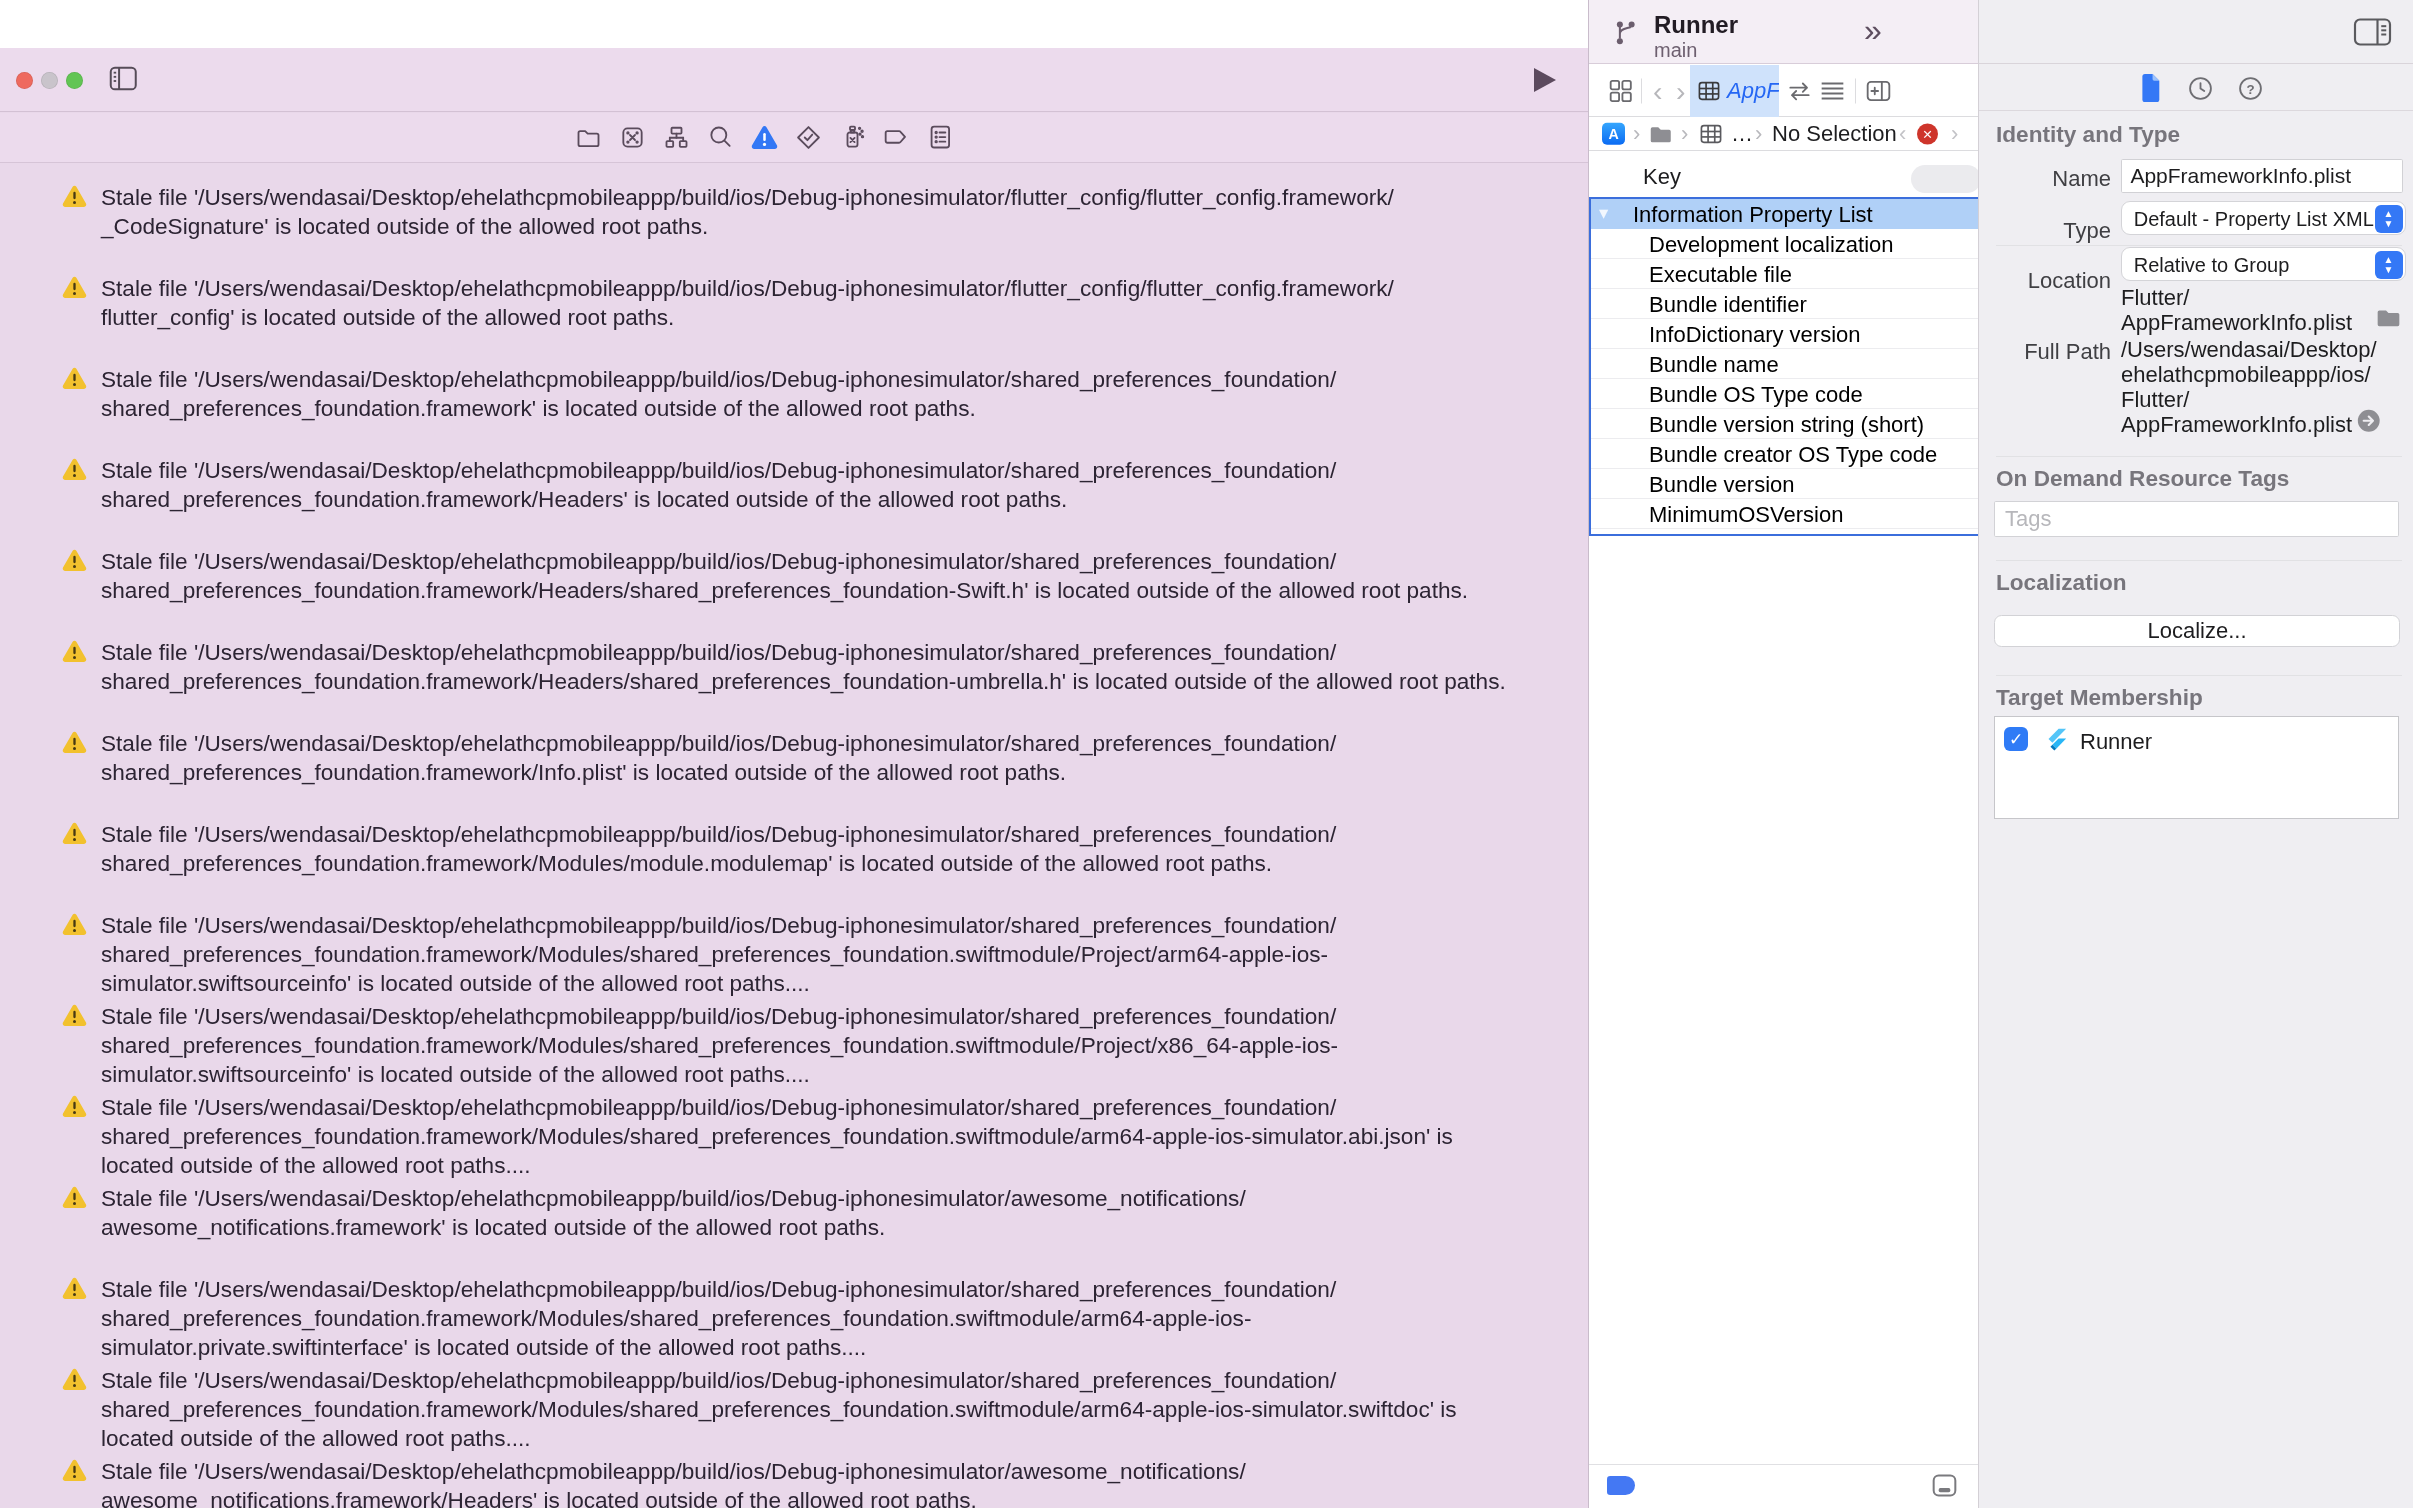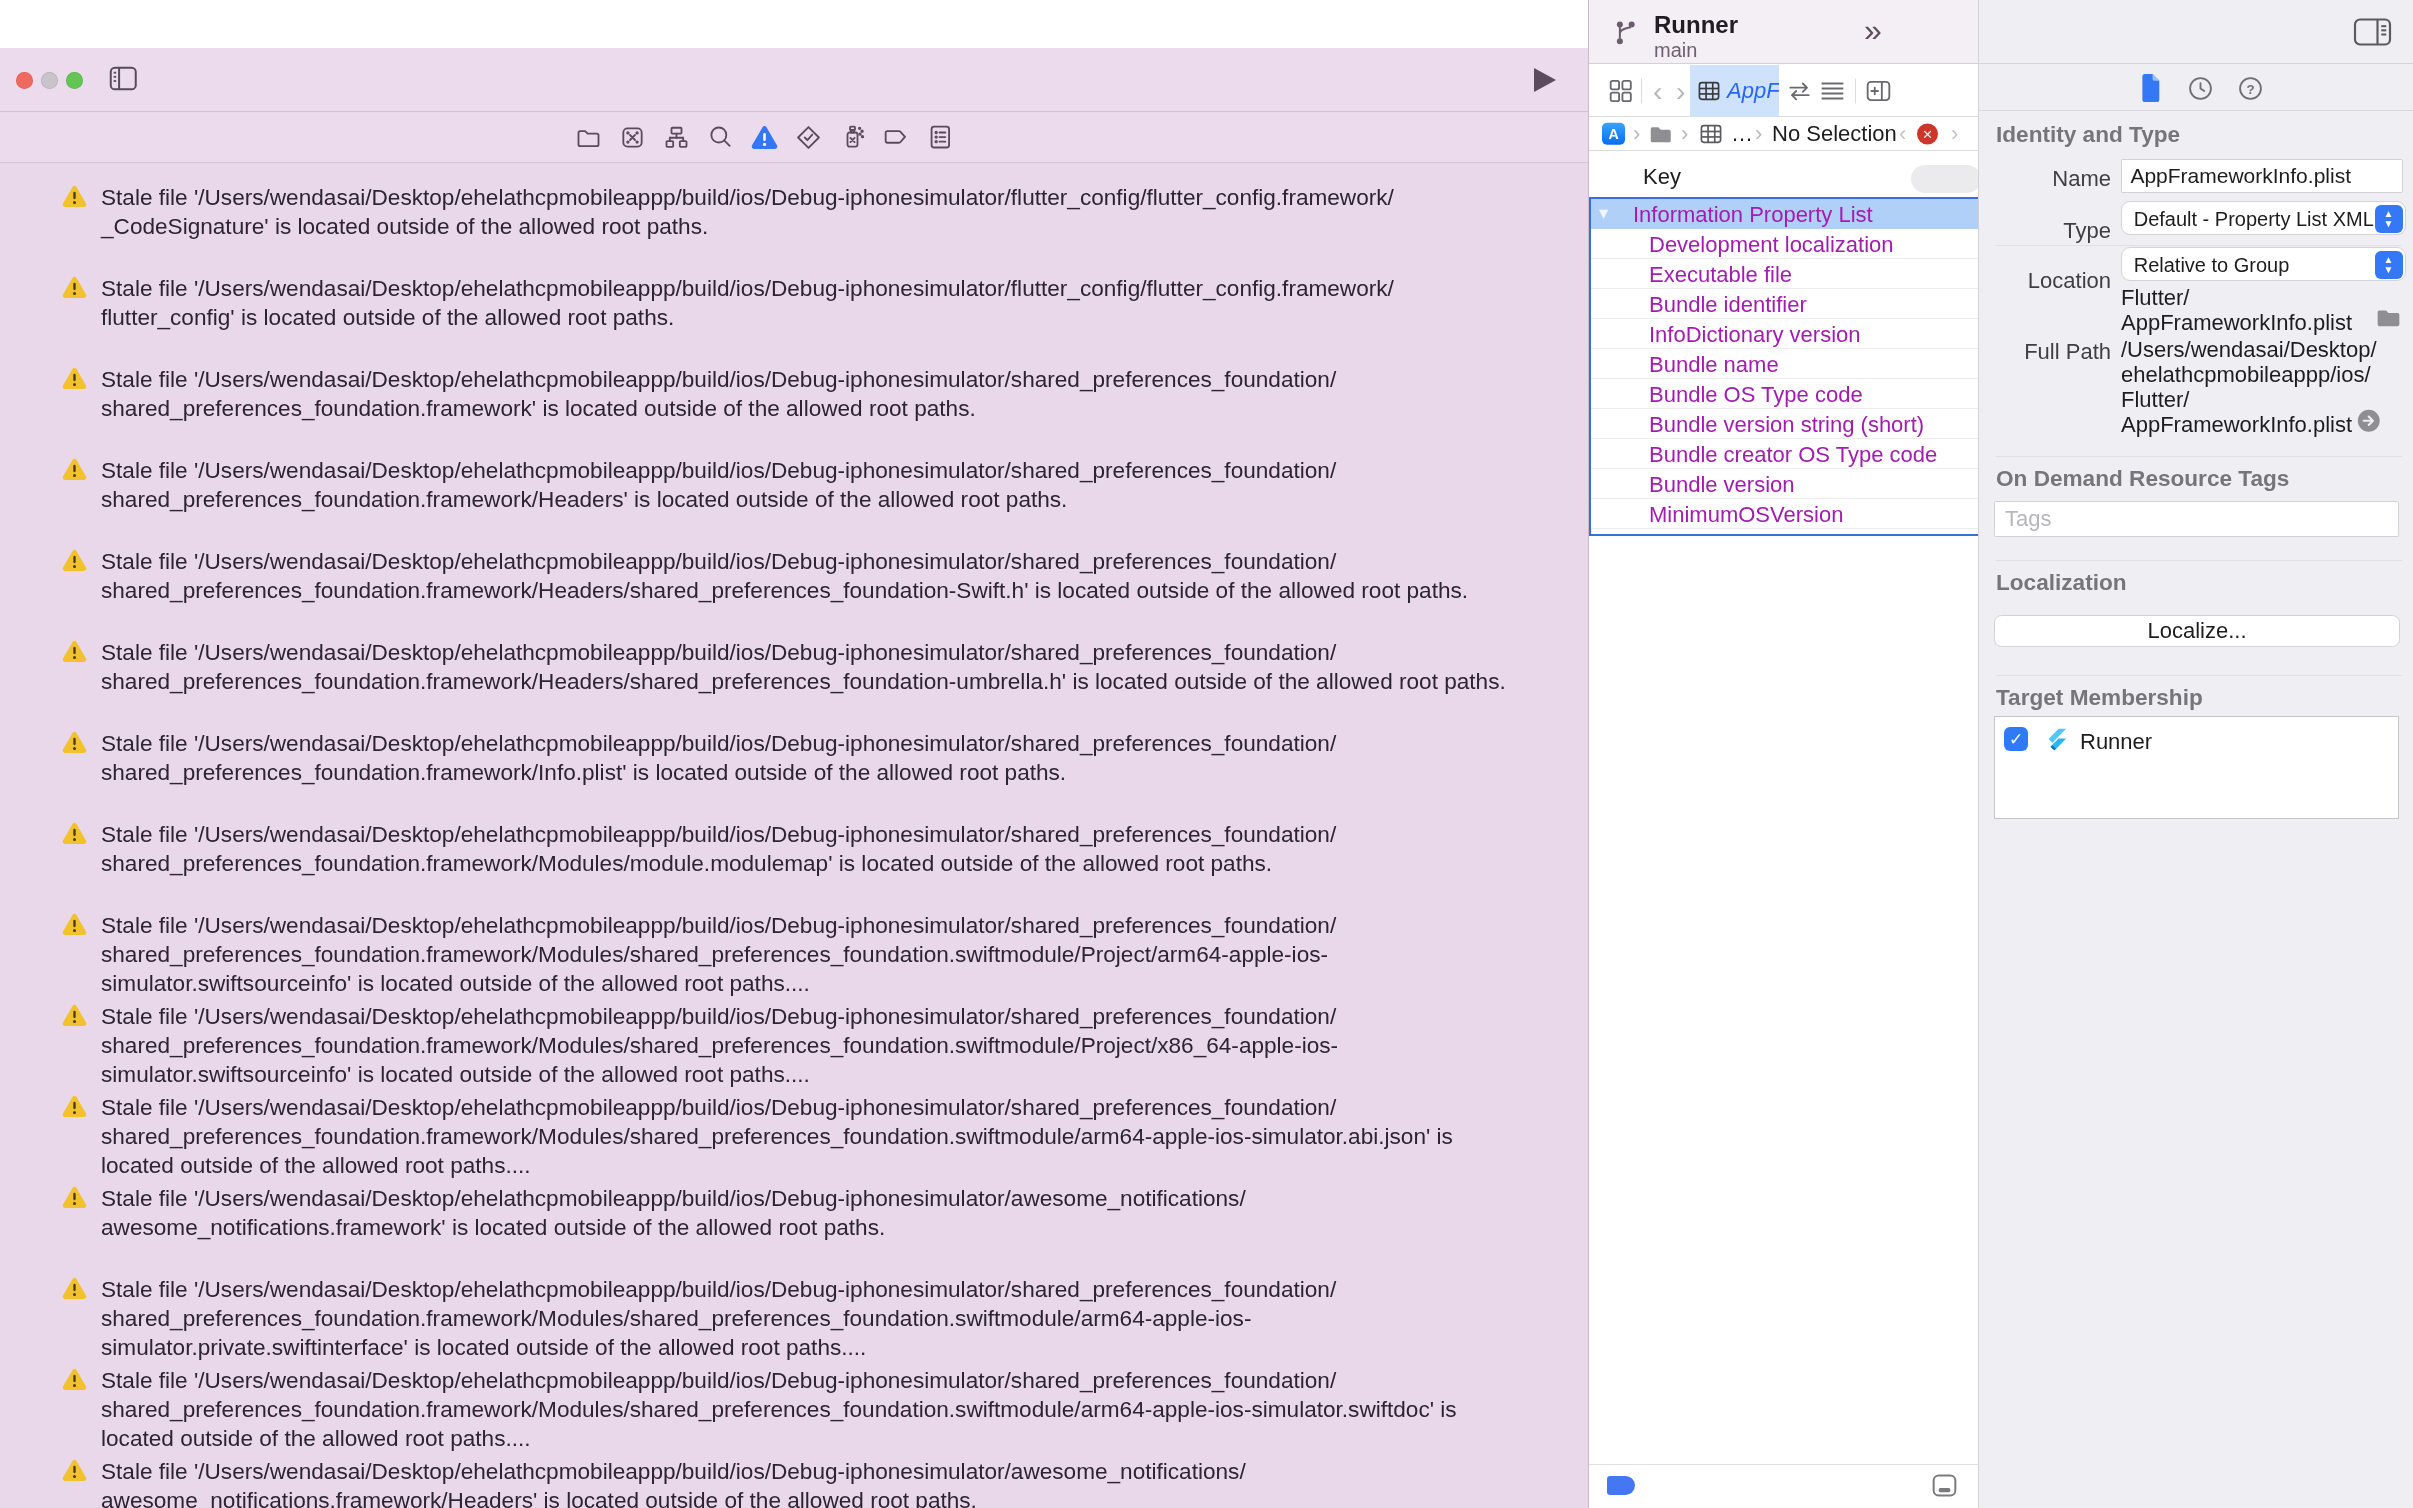--- a/index.html
+++ b/index.html
@@ -47,21 +47,21 @@
   .jb-text{font-size:22px;color:#1d1d1f;white-space:nowrap;}
   .appicon{width:22.6px;height:22.6px;border-radius:5px;background:linear-gradient(#35a6fd,#0b6bf3);display:flex;align-items:center;justify-content:center;color:#fff;font-weight:bold;font-size:14.2px;}
   .errbadge{width:21px;height:21px;border-radius:50%;background:#ce352b;color:#fff;font-size:12.6px;font-weight:bold;display:flex;align-items:center;justify-content:center;}
   .keyrow{position:absolute;left:0;top:152px;width:100%;height:48px;background:#fff;border-bottom:0.8px solid #e5e5e8;box-sizing:border-box;}
   .keyrow .klabel{position:absolute;left:54px;top:11.7px;font-size:22px;color:#1d1d1f;}
   .keypill{position:absolute;left:322px;top:12.6px;width:70px;height:28.5px;border-radius:14.2px;background:#ebebee;}
   .prows{position:absolute;left:0;top:199px;width:100%;}
   .prow{position:relative;height:30px;box-sizing:border-box;border-bottom:0.8px solid #ececef;background:#fff;}
   .prow.sel{background:#b0d0f7;border-bottom:none;}
   .prow .disc{position:absolute;left:10px;top:2.5px;font-size:18.4px;color:#f2f7fe;}
-  .prow .plabel{position:absolute;left:44px;top:3.4px;font-size:22px;color:#a21caf;white-space:nowrap;}
+  .prow .plabel{position:absolute;left:44px;top:3.4px;font-size:22px;color:#000000;white-space:nowrap;}
   .prow.child .plabel{left:60px;}
   .focusframe{position:absolute;left:0;top:197px;width:394px;height:339px;border:2.5px solid #3b6edc;box-sizing:border-box;pointer-events:none;z-index:5;}
   .mbottom{position:absolute;left:0;bottom:0;width:100%;height:44px;background:#fff;border-top:0.8px solid #e0e0e3;box-sizing:border-box;}
   .bluepill{position:absolute;left:18.4px;top:11px;width:28px;height:19px;background:#4478f3;border-radius:3.4px 10px 10px 3.4px;}
   .mb-icon{position:absolute;right:20px;top:7.5px;}
   
   #right{position:absolute;left:1979px;top:0;width:435px;height:1508px;background:#efeef2;overflow:hidden;}
   .rtop{position:absolute;left:0;top:0;width:100%;height:64px;border-bottom:0.8px solid #d9d4da;box-sizing:border-box;}
   .rtabs{position:absolute;left:0;top:65px;width:100%;height:46px;border-bottom:0.8px solid #dcd8dd;box-sizing:border-box;}
   .isec-h{position:absolute;left:17px;font-size:22.6px;font-weight:bold;color:#77757c;}

